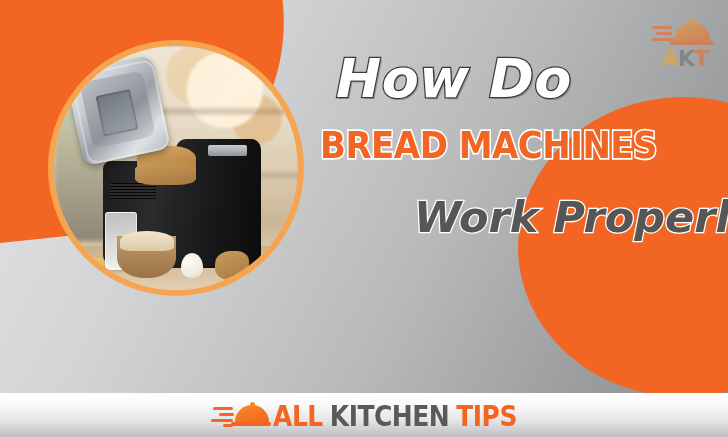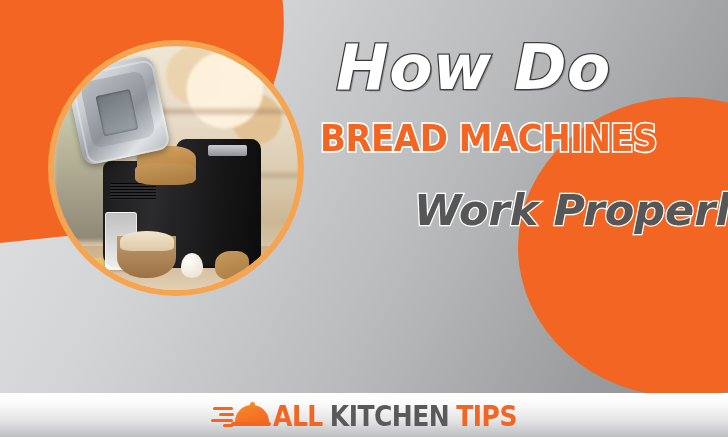--- a/index.html
+++ b/index.html
@@ -179,21 +179,21 @@
   .t-script{
     font-family:"DejaVu Sans", sans-serif;
     font-weight:700;font-style:italic;
     color:#ffffff;
     -webkit-text-stroke:2.5px #3b3b3b;
     paint-order:stroke fill;
     text-shadow:
       2px 2px 0 rgba(60,60,60,.35);
   }
   .t1{font-size:49px;letter-spacing:.5px;padding-left:18px;}
-  .t2{font-size:63px;letter-spacing:.5px;padding-left:18px;margin-top:6px;}
+  .t2{font-size:54px;letter-spacing:.5px;padding-left:18px;margin-top:22px;}
 
   .t3{
     font-family:"DejaVu Sans", sans-serif;
     font-weight:700;font-size:34px;
     letter-spacing:-0.5px;
     color:#f26522;
     -webkit-text-stroke:3px #ffffff;
     paint-order:stroke fill;
     margin-top:22px;
     padding-left:2px;
@@ -322,20 +322,33 @@
       <div class="bread-r"></div>
     </div>
   </div>
 
   <div class="titles">
     <p class="t-line t-script t2">How Do</p>
     <p class="t-line t3">BREAD MACHINES</p>
     <p class="t-line t4">Work Properly</p>
   </div>
 
+  <div class="wm">
+    <div class="wm-speed">
+      <span class="wm-s1"></span>
+        <span class="wm-s2"></span>
+        <span class="wm-s3"></span>
+    </div>
+    <div class="wm-knob"></div>
+    <div class="wm-dome"></div>
+    <div class="wm-base"></div>
+    <div class="wm-text">
+      <span class="wm-a">A</span><span class="wm-k">K</span><span class="wm-t">T</span>
+    </div>
+  </div>
 
   <div class="footer">
     <div class="flogo">
       <div class="fl-mark">
         <div class="fl-speed">
           <span class="fs1"></span>
             <span class="fs2"></span>
             <span class="fs3"></span>
             <span class="fs4"></span>
         </div>

